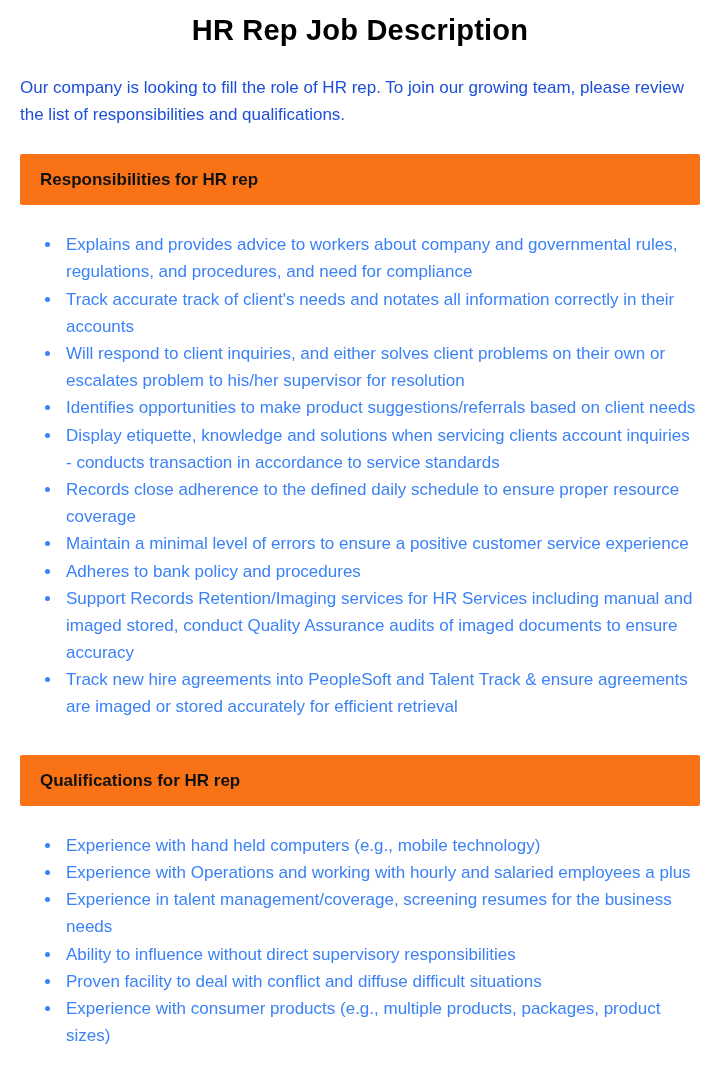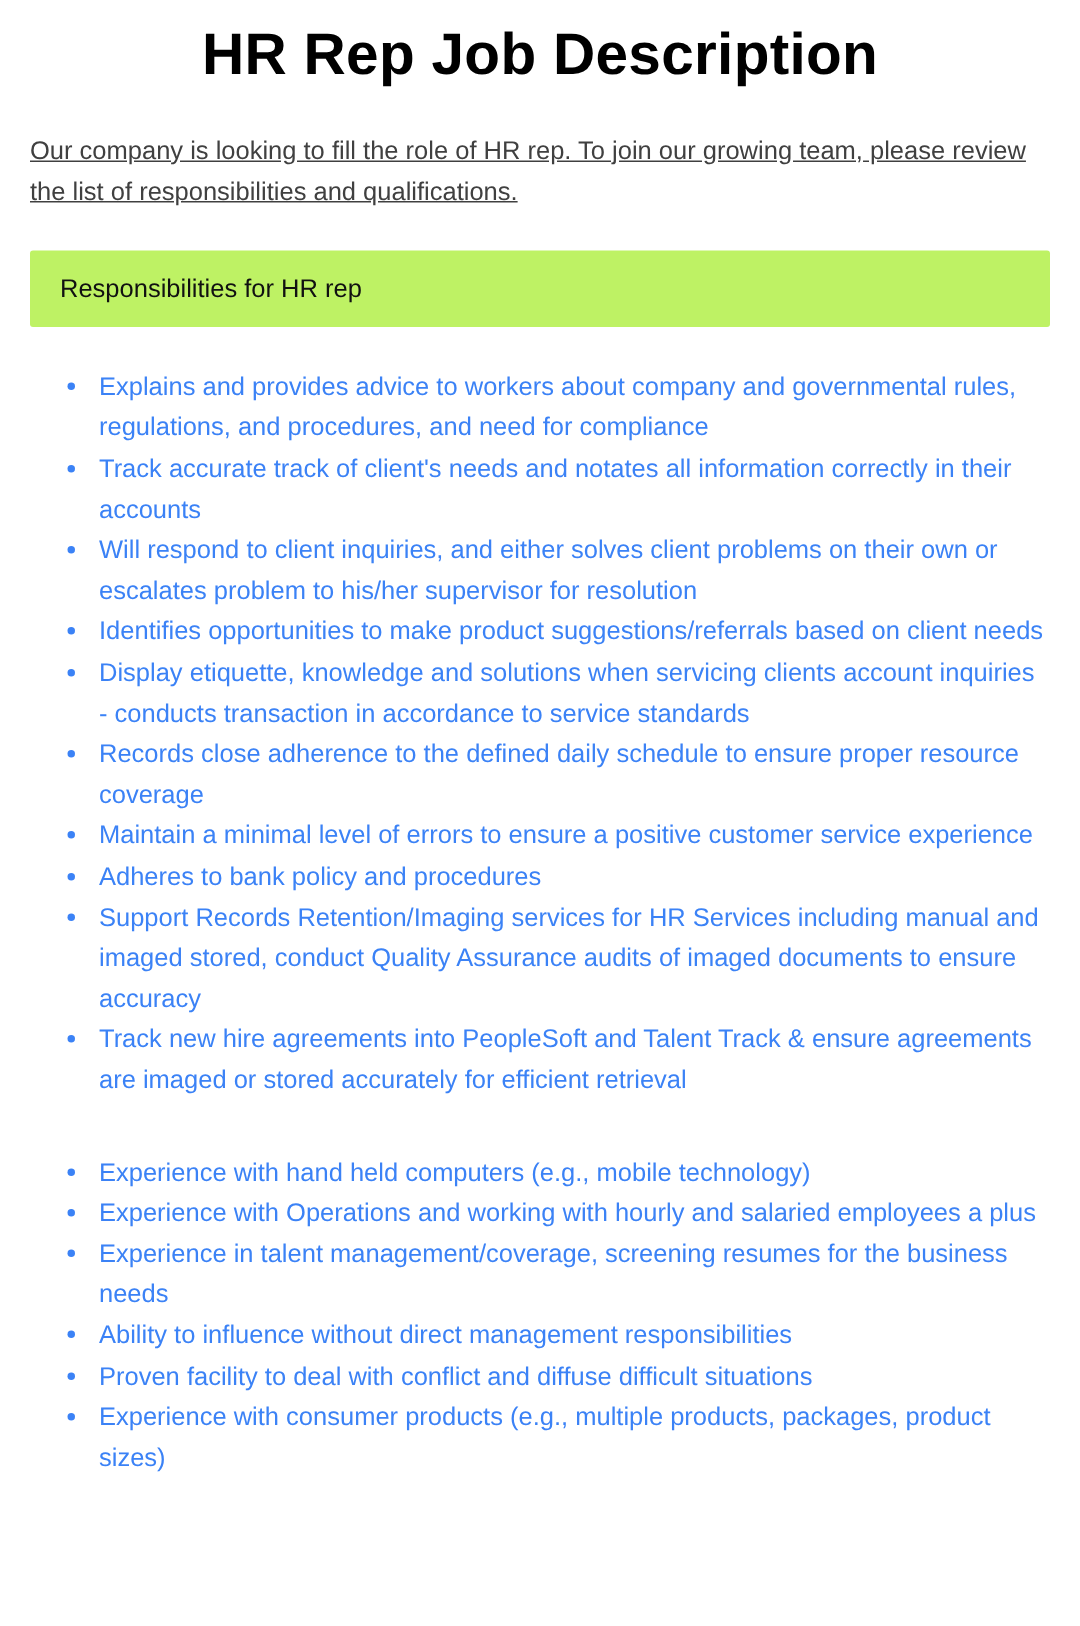--- a/index.html
+++ b/index.html
@@ -15,36 +15,35 @@
     font-family: "Liberation Sans", sans-serif;
     font-size: 17px;
     line-height: 1.6;
     -webkit-font-smoothing: antialiased;
   }
   .page {
     padding: 0 20px 30px 20px;
   }
   h1.page-title {
     text-align: center;
-    font-size: 39px;
+    font-size: 29px;
     font-weight: 700;
     color: #000000;
     margin: 0;
     padding: 12px 0 8px 0;
     line-height: 1.3;
     letter-spacing: 0.2px;
   }
   p.intro {
     margin: 16px 0 26px 0;
-    color: #404040;
-    text-decoration: underline;
+    color: #1d4ed8;
   }
   .section-header {
-    background: #bef264;
-    font-weight: 400;
+    background: #f97316;
+    font-weight: 700;
     font-size: 17px;
     color: #111111;
     padding: 12px 20px;
     border-radius: 2px;
   }
   ul.bullet-list {
     margin: 26px 0 34px 0;
     padding-left: 42px;
     list-style-type: disc;
   }
@@ -76,23 +75,26 @@
     <li>Will respond to client inquiries, and either solves client problems on their own or escalates problem to his/her supervisor for resolution</li>
     <li>Identifies opportunities to make product suggestions/referrals based on client needs</li>
     <li>Display etiquette, knowledge and solutions when servicing clients account inquiries - conducts transaction in accordance to service standards</li>
     <li>Records close adherence to the defined daily schedule to ensure proper resource coverage</li>
     <li>Maintain a minimal level of errors to ensure a positive customer service experience</li>
     <li>Adheres to bank policy and procedures</li>
     <li>Support Records Retention/Imaging services for HR Services including manual and imaged stored, conduct Quality Assurance audits of imaged documents to ensure accuracy</li>
     <li>Track new hire agreements into PeopleSoft and Talent Track &amp; ensure agreements are imaged or stored accurately for efficient retrieval</li>
   </ul>
 
+  <div class="section-header">
+    <span>Qualifications for HR rep</span>
+  </div>
 
   <ul class="bullet-list last">
     <li>Experience with hand held computers (e.g., mobile technology)</li>
     <li>Experience with Operations and working with hourly and salaried employees a plus</li>
     <li>Experience in talent management/coverage, screening resumes for the business needs</li>
-    <li>Ability to influence without direct management responsibilities</li>
+    <li>Ability to influence without direct supervisory responsibilities</li>
     <li>Proven facility to deal with conflict and diffuse difficult situations</li>
     <li>Experience with consumer products (e.g., multiple products, packages, product sizes)</li>
   </ul>
 
 </div>
 
 </body></html>

